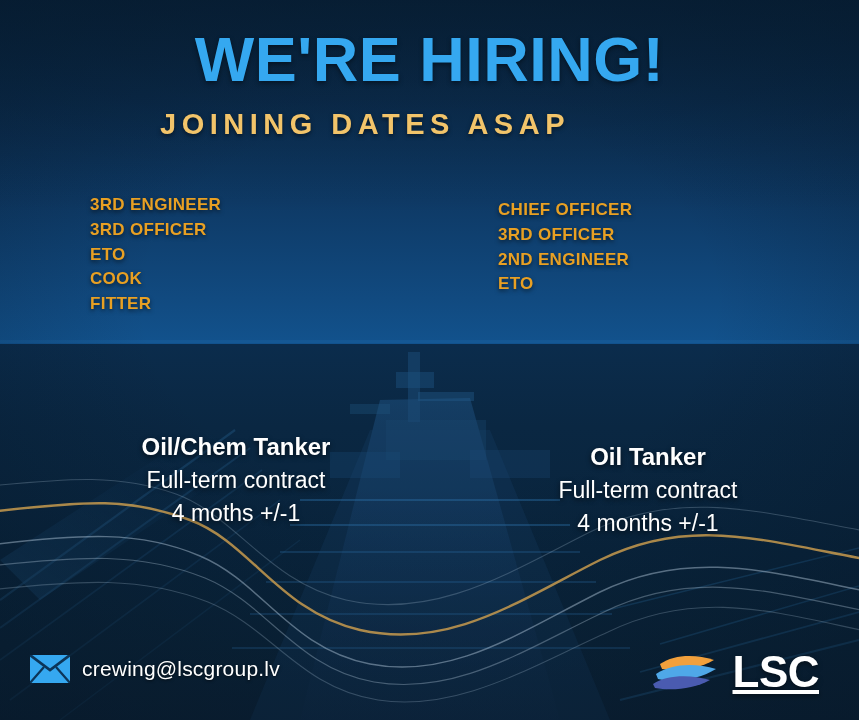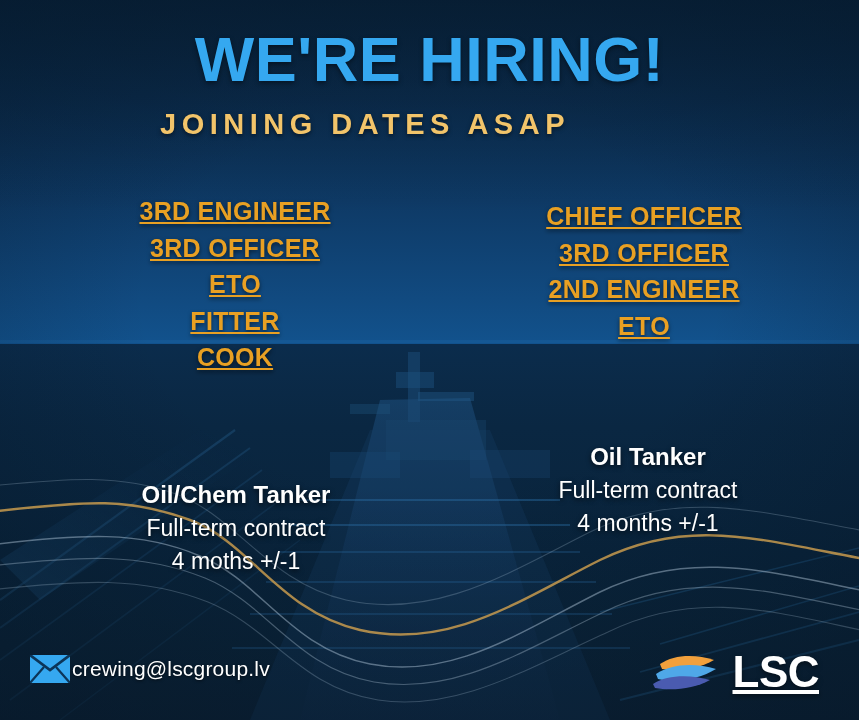--- a/index.html
+++ b/index.html
@@ -75,53 +75,52 @@
     font-size: 29px;
     font-weight: bold;
     color: #f2c46a;
     letter-spacing: 5.5px;
     text-shadow: 0 2px 4px rgba(0,0,0,0.5);
   }
 
   
   .col {
     position: absolute;
-    text-align: center;
-    font-size: 25px;
+    text-align: left;
+    font-size: 17px;
     font-weight: bold;
     color: #e8a023;
     line-height: 1.46;
     letter-spacing: 0.3px;
     text-shadow: 0 2px 4px rgba(0,0,0,0.55);
-    text-decoration: underline;
   }
   .col-left  { left: 90px;  top: 193px; width: 290px; }
   .col-right { left: 498px; top: 198px; width: 292px; }
 
   .desc {
     position: absolute;
     text-align: center;
     color: #ffffff;
     font-size: 23px;
     line-height: 1.42;
     text-shadow: 0 2px 5px rgba(0,0,0,0.65);
   }
   .desc .t1 { font-weight: bold; font-size: 24px; display: block; }
   .desc .t2 { display: block; }
   .desc .t3 { display: block; }
-  .desc-left  { left: 88px;  top: 430px; width: 296px; margin-top: 48px; }
+  .desc-left  { left: 88px;  top: 430px; width: 296px; }
   .desc-right { left: 500px; top: 440px; width: 296px; }
 
   
   .footer-email {
     position: absolute;
     left: 30px; top: 655px;
     display: flex;
     align-items: center;
-    gap: 2px;
+    gap: 12px;
   }
   .env-icon { width: 40px; height: 28px; display: block; }
   .email-text {
     color: #ffffff;
     font-size: 21px;
     letter-spacing: 0.2px;
     text-shadow: 0 1px 3px rgba(0,0,0,0.6);
   }
   .logo {
     position: absolute;
@@ -218,22 +217,22 @@
     <path d="M-10,486 C70,478 120,474 176,494 C236,516 268,582 346,600 C436,620 510,572 590,532 C680,488 762,512 870,532" fill="none" stroke="#cfe4f5" stroke-width="1.1" opacity="0.22"></path>
   </svg>
 
   <div class="headline">WE'RE HIRING!</div>
   <div class="subhead">JOINING DATES ASAP</div>
 
   <div class="col col-left">
     <div>3RD ENGINEER</div>
     <div>3RD OFFICER</div>
     <div>ETO</div>
+    <div>COOK</div>
     <div>FITTER</div>
-    <div>COOK</div>
   </div>
 
   <div class="col col-right">
     <div>CHIEF OFFICER</div>
     <div>3RD OFFICER</div>
     <div>2ND ENGINEER</div>
     <div>ETO</div>
   </div>
 
   <div class="desc desc-left">

